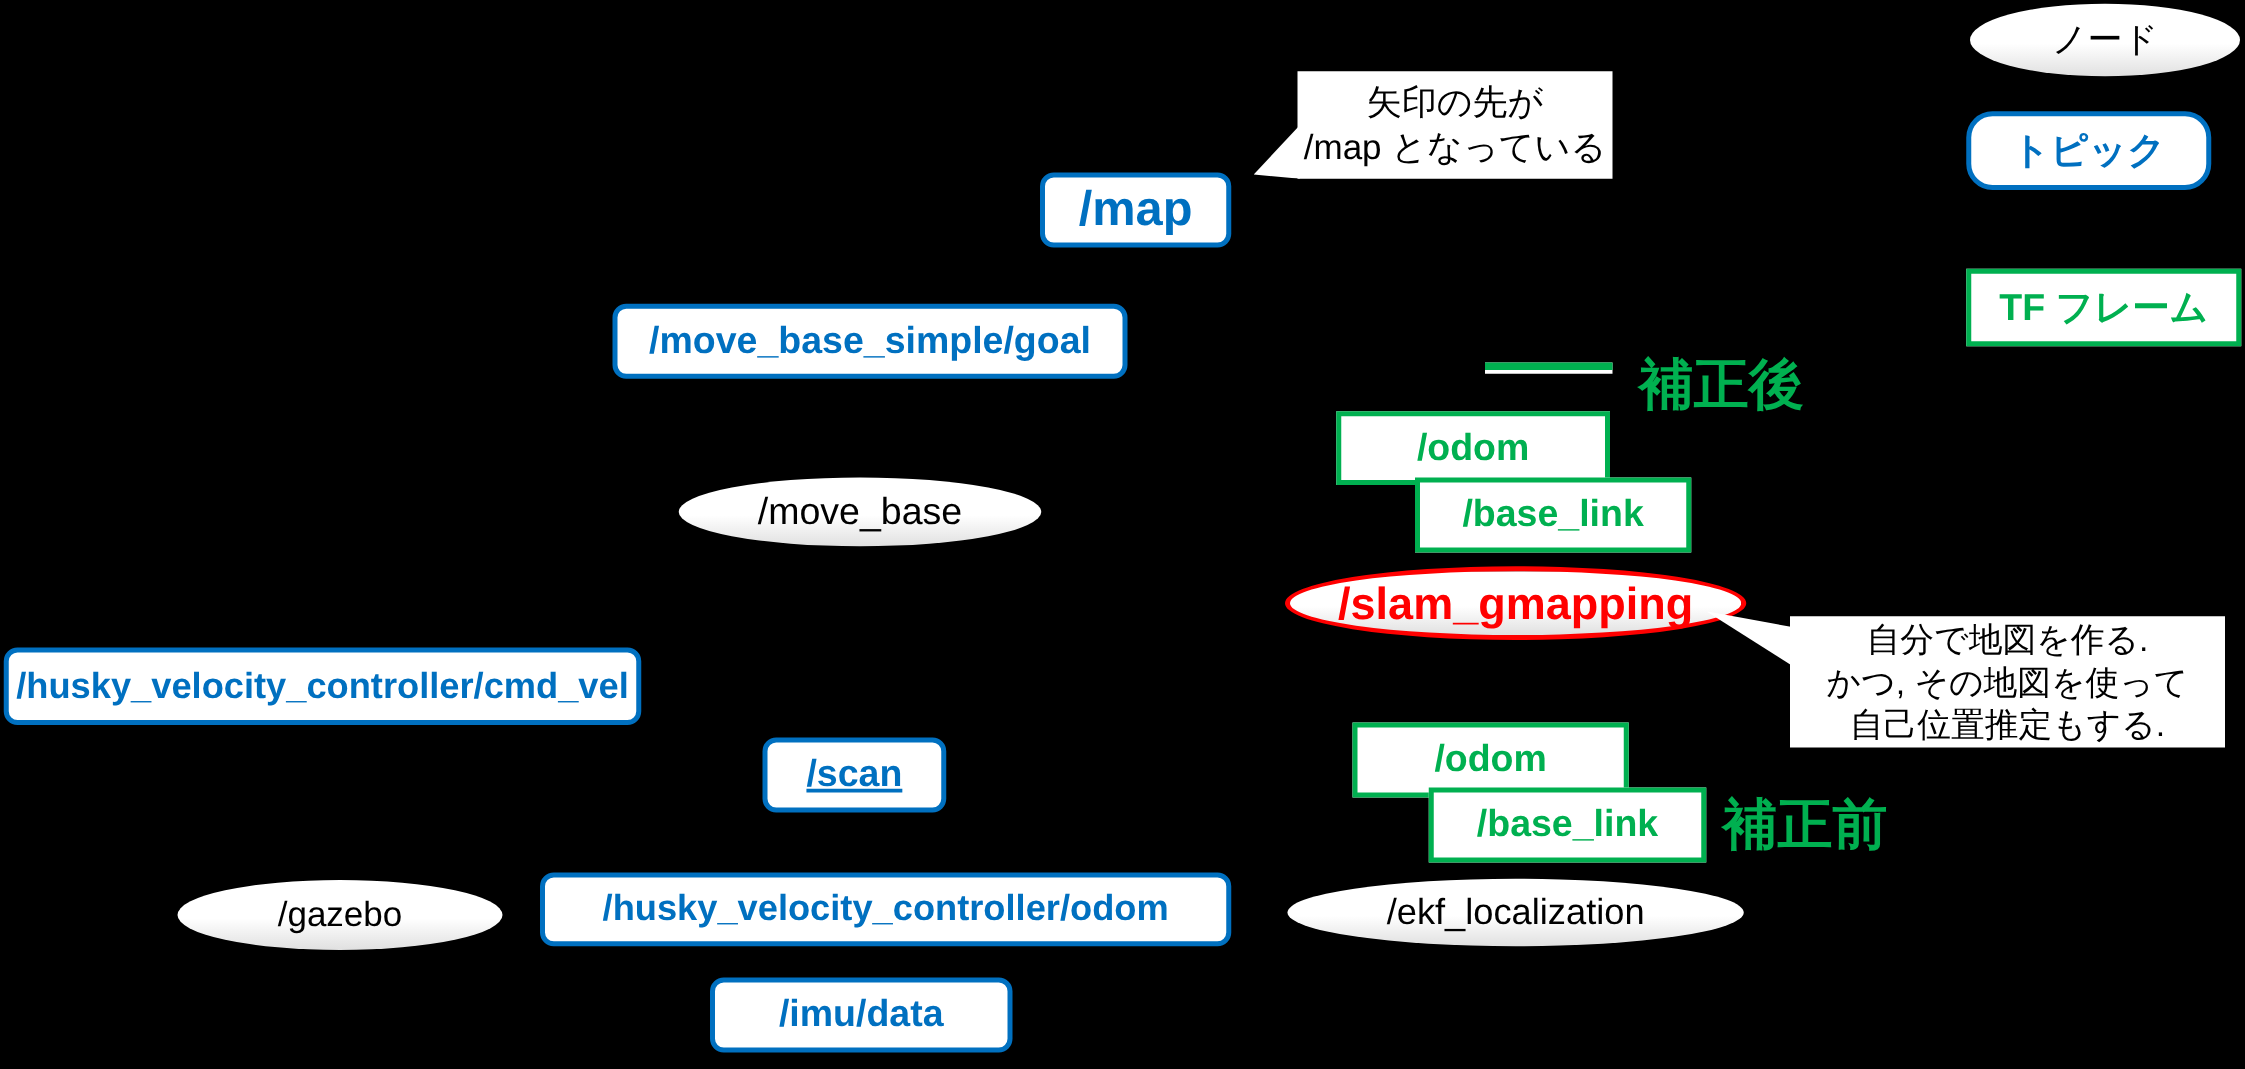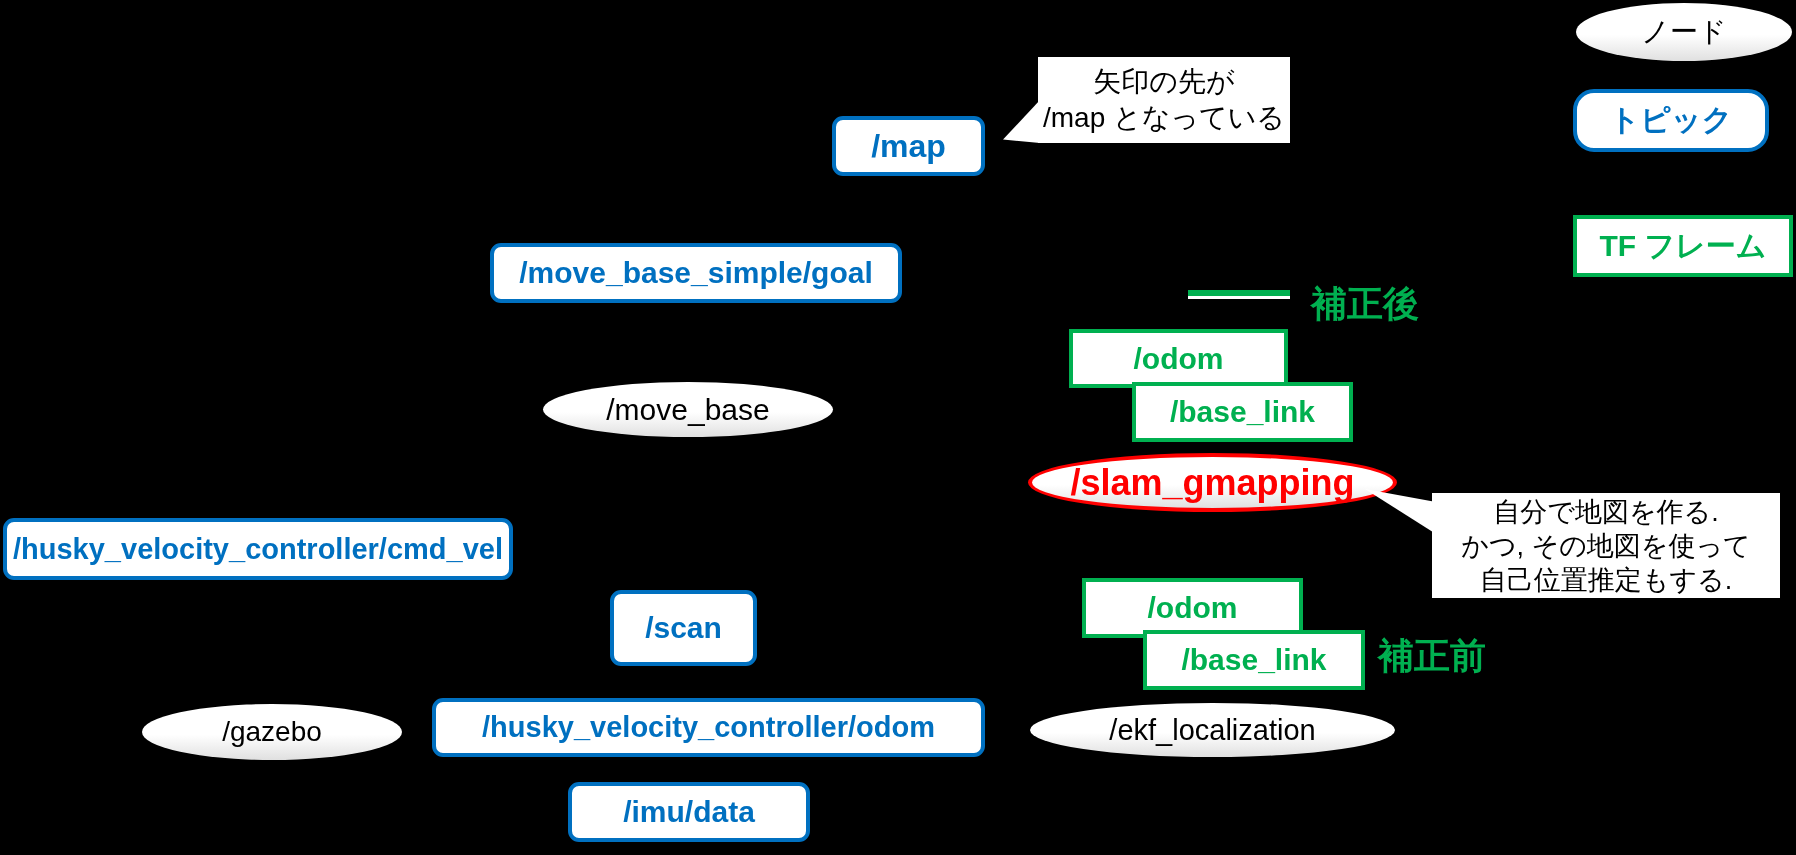--- a/index.html
+++ b/index.html
@@ -17,21 +17,21 @@
     color:var(--tf-green,#00B050);font-weight:600;margin-top:30px;
   }
   .nodeellipse{
     background:linear-gradient(180deg,#ffffff 55%,#e0e0e0 100%);
     border-radius:50%;color:#000;
   }
   .nodeellipse.red{border:4px solid var(--node-red,#FF0000);color:var(--node-red,#FF0000);font-weight:600;}
   .callout{background:#fff;color:#000;text-align:center;flex-direction:column;}
   .callout .line{display:block;}
   .tail{position:absolute;background:#fff;}
-  .greenlabel{position:absolute;color:var(--tf-green,#00B050);font-weight:700;font-size:36px;line-height:1;white-space:nowrap;}
+  .greenlabel{position:absolute;color:var(--tf-green,#00B050);font-weight:700;font-size:44px;line-height:1;white-space:nowrap;font-family:Liberation Serif, serif;}
   .sliver{position:absolute;box-sizing:border-box;background:#fff;border-top:6px solid var(--tf-green,#00B050);}
 </style>
 </head>
 <body>
 
 <div id="canvas">
 
   <div class="shape nodeellipse" style="left:1576px;top:3px;width:216px;height:58px;font-size:28px;">
     <span>ノード</span>
   </div>
@@ -41,21 +41,21 @@
   <div class="shape tfbox" style="left:1573px;top:185px;width:220px;height:62px;font-size:30px;">
     <span>TF フレーム</span>
   </div>
 
   <div class="tail" style="left:1003px;top:100px;width:37px;height:43px;clip-path:polygon(100% 0,100% 100%,0 92%);"></div>
   <div class="shape callout" style="left:1038px;top:57px;width:252px;height:86px;font-size:28px;line-height:36px;">
     <span class="line">矢印の先が</span>
     <span class="line">/map となっている</span>
   </div>
 
-  <div class="shape topic" style="left:832px;top:116px;width:153px;height:60px;font-size:32px;">
+  <div class="shape topic" style="left:832px;top:138px;width:153px;height:60px;font-size:39px;">
     <span>/map</span>
   </div>
 
   <div class="shape topic" style="left:478px;top:243px;width:412px;height:60px;font-size:30px;margin-left:12px;">
     <span>/move_base_simple/goal</span>
   </div>
 
   <div class="sliver" style="left:1188px;top:290px;width:102px;height:9px;"></div>
   <div class="shape tfbox" style="left:1069px;top:299px;width:219px;height:59px;font-size:30px;">
     <span>/odom</span>
@@ -85,21 +85,21 @@
   </div>
 
   <div class="shape tfbox" style="left:1082px;top:548px;width:221px;height:60px;font-size:30px;">
     <span>/odom</span>
   </div>
   <div class="shape tfbox" style="left:1143px;top:600px;width:222px;height:60px;font-size:30px;">
     <span>/base_link</span>
   </div>
   <div class="greenlabel" style="left:1378px;top:638px;">補正前</div>
 
-  <div class="shape topic" style="left:610px;top:590px;width:147px;height:76px;font-size:30px;">
+  <div class="shape topic" style="left:610px;top:590px;width:147px;height:60px;font-size:30px;text-decoration:underline;">
     <span>/scan</span>
   </div>
 
   <div class="shape nodeellipse" style="left:142px;top:704px;width:260px;height:56px;font-size:28px;">
     <span>/gazebo</span>
   </div>
 
   <div class="shape topic" style="left:432px;top:698px;width:553px;height:59px;font-size:29px;">
     <span>/husky_velocity_controller/odom</span>
   </div>

